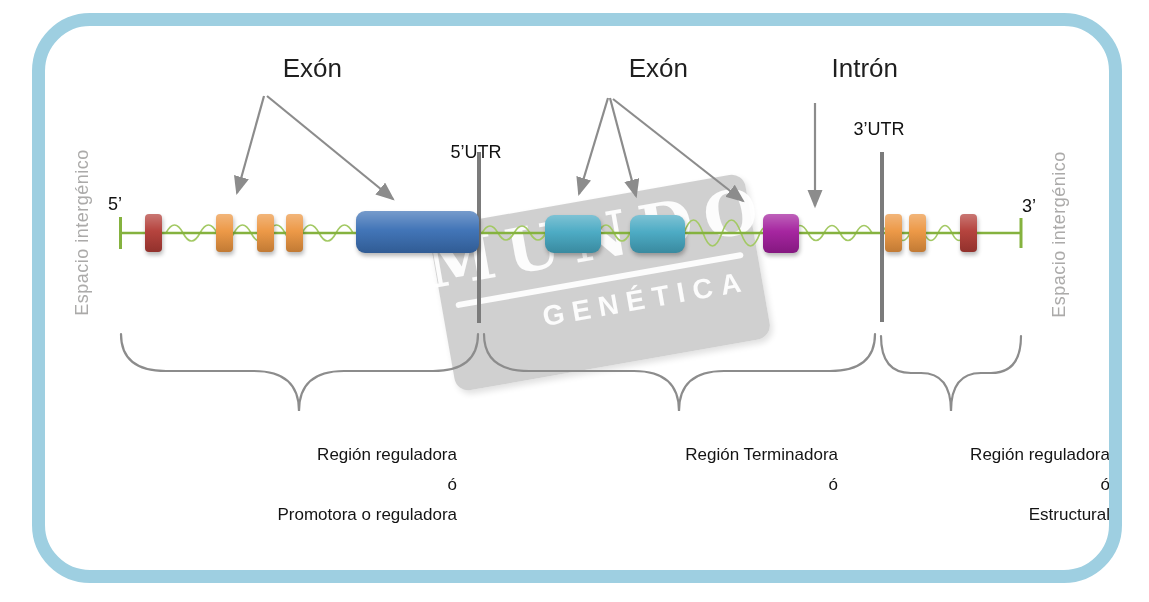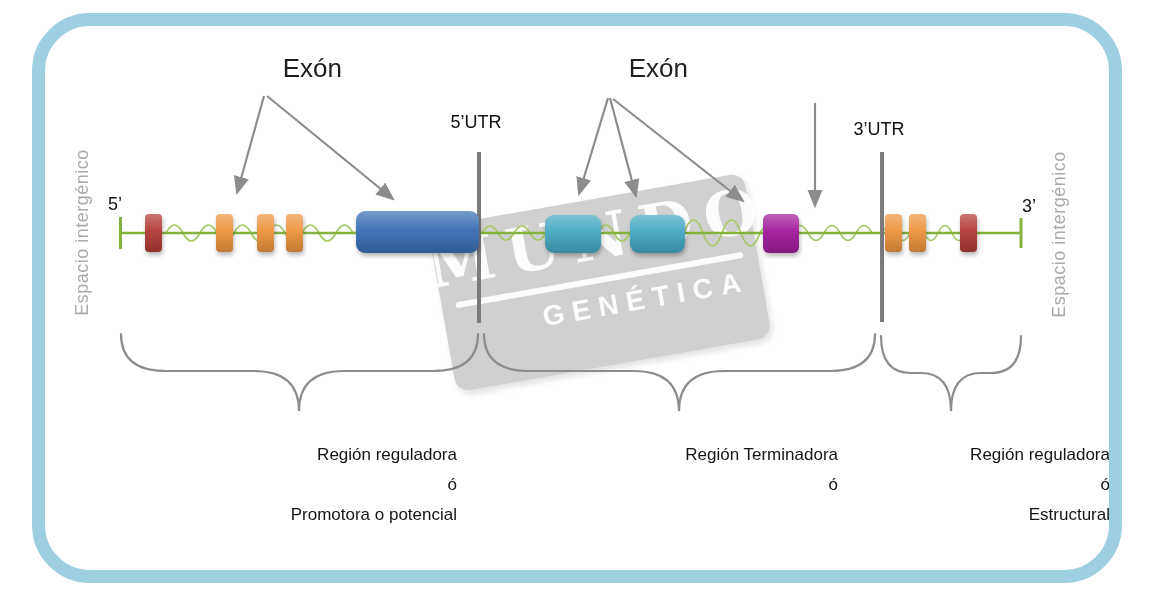--- a/index.html
+++ b/index.html
@@ -117,34 +117,35 @@
   <div class="box big" style="left: 356px; top: 211px; width: 123px; height: 42px; --c: #3b70b5;"></div>
   <div class="box big" style="left: 545px; top: 215px; width: 56px; height: 38px; --c: #46a8c2;"></div>
   <div class="box big" style="left: 630px; top: 215px; width: 55px; height: 38px; --c: #46a8c2;"></div>
   <div class="box big" style="left: 763px; top: 214px; width: 36px; height: 39px; border-radius: 6px; --c: #a21d9c;"></div>
   <div class="box small" style="left: 885px; --c: #ec9540;"></div>
   <div class="box small" style="left: 909px; --c: #ec9540;"></div>
   <div class="box small" style="left: 960px; --c: #b23c36;"></div>
 
   <div class="lbl top-lbl" style="left:262px; top:53px;">Exón</div>
   <div class="lbl top-lbl" style="left:608px; top:53px;">Exón</div>
+  <div class="lbl top-lbl" style="left:818px; top:53px;">Intrón</div>
 
-  <div class="lbl utr-lbl" style="left:476px; top:112px;">5’UTR</div>
+  <div class="lbl utr-lbl" style="left:476px; top:142px;">5’UTR</div>
   <div class="lbl utr-lbl" style="left:879px; top:119px;">3’UTR</div>
 
   <div class="lbl prime-lbl" style="left:108px; top:194px;">5’</div>
   <div class="lbl prime-lbl" style="left:1022px; top:196px;">3’</div>
 
   <div class="lbl intergenic" style="left:-13px; top:222px;">Espacio intergénico</div>
   <div class="lbl intergenic" style="left:964px; top:224px;">Espacio intergénico</div>
 
   <div class="region" style="left:297px;">
     <span class="rg-line">Región reguladora</span>
     <span class="rg-line">ó</span>
-    <span class="rg-line">Promotora o potencial</span>
+    <span class="rg-line">Promotora o reguladora</span>
   </div>
   <div class="region" style="left:678px;">
     <span class="rg-line">Región Terminadora</span>
     <span class="rg-line">ó</span>
   </div>
   <div class="region" style="left:950px;">
     <span class="rg-line">Región reguladora</span>
     <span class="rg-line">ó</span>
     <span class="rg-line">Estructural</span>
   </div>

